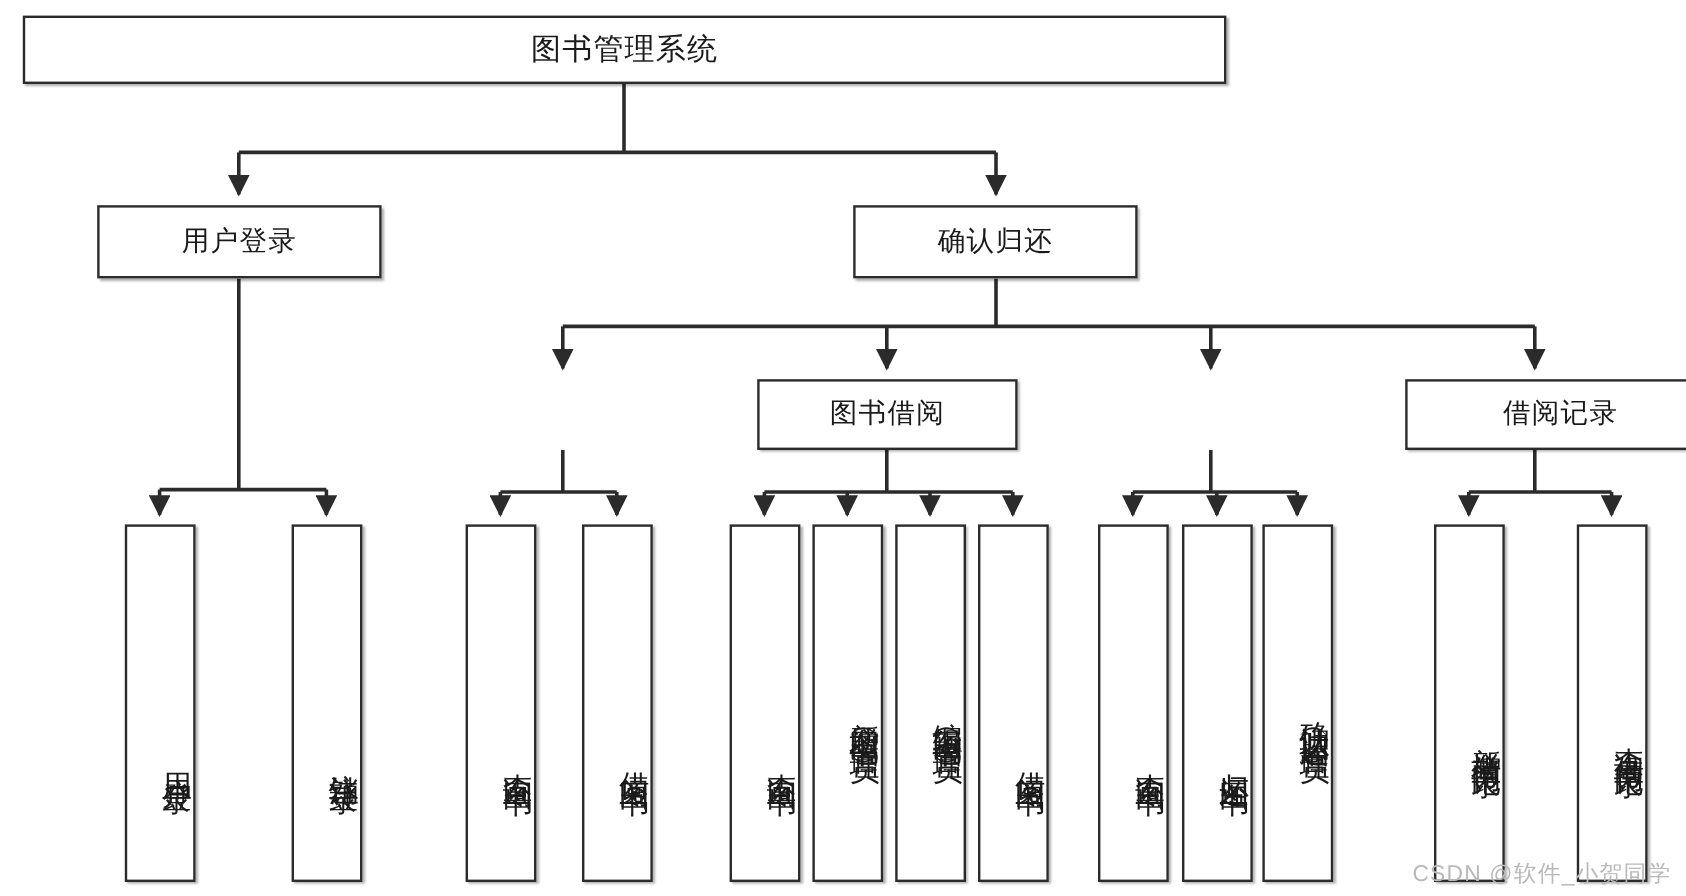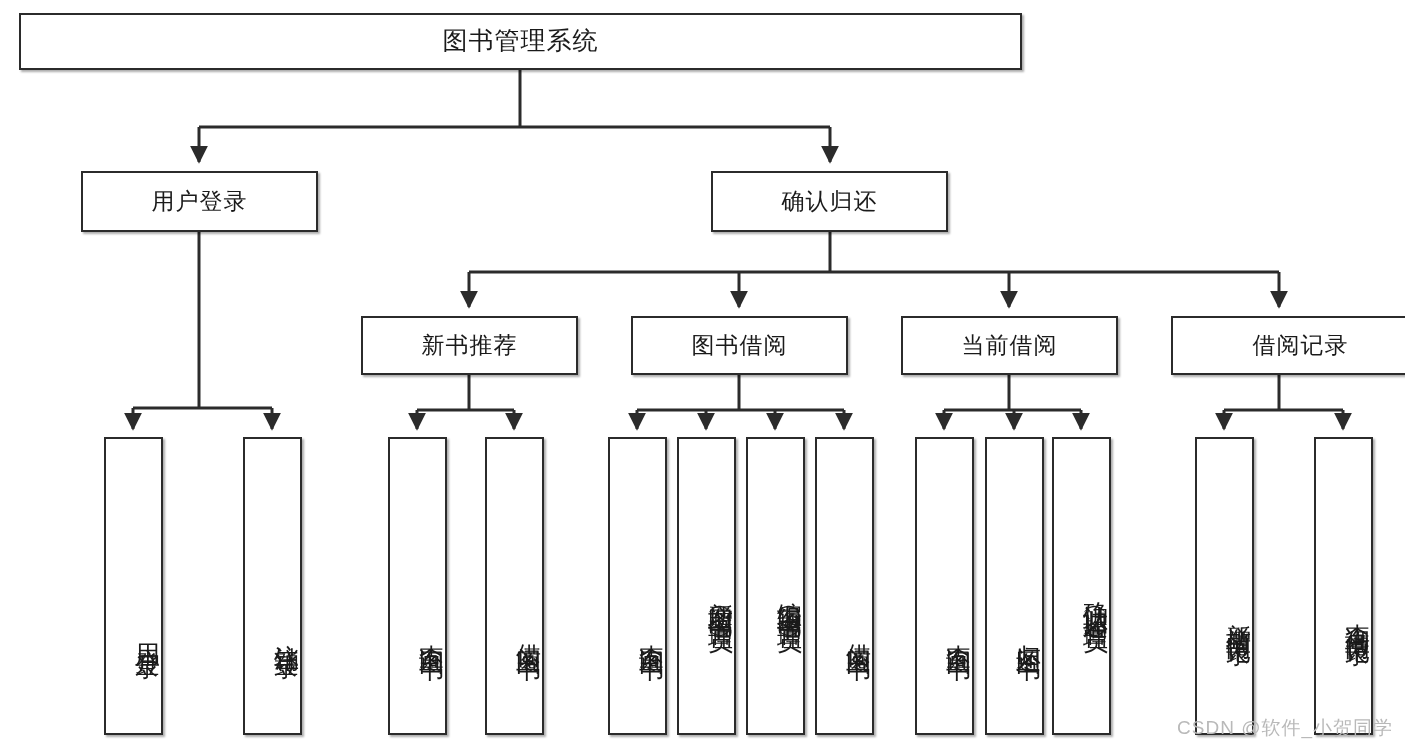--- a/index.html
+++ b/index.html
@@ -109,28 +109,22 @@
     <span class="label">图书管理系统</span>
   </div>
 
   <div class="node h" style="left:81px;top:171px;width:237px;height:61px;">
     <span class="label">用户登录</span>
   </div>
   <div class="node h" style="left:711px;top:171px;width:237px;height:61px;">
     <span class="label">确认归还</span>
   </div>
 
-  <div class="node h" style="left:361px;top:316px;width:217px;height:59px;">
-    <span class="label">新书推荐</span>
-  </div>
   <div class="node h" style="left:631px;top:316px;width:217px;height:59px;text-align:center;">
     <span class="label">图书借阅</span>
-  </div>
-  <div class="node h" style="left:901px;top:316px;width:217px;height:59px;">
-    <span class="label">当前借阅</span>
   </div>
   <div class="node h" style="left:1171px;top:316px;width:242px;height:59px;padding-left:17px;">
     <span class="label">借阅记录</span>
   </div>
 
   <div class="node v" style="left:104px;top:437px;width:59px;height:298px;">
     <span class="label">用户登录</span>
   </div>
   <div class="node v" style="left:243px;top:437px;width:59px;height:298px;">
     <span class="label">注销登录</span>

